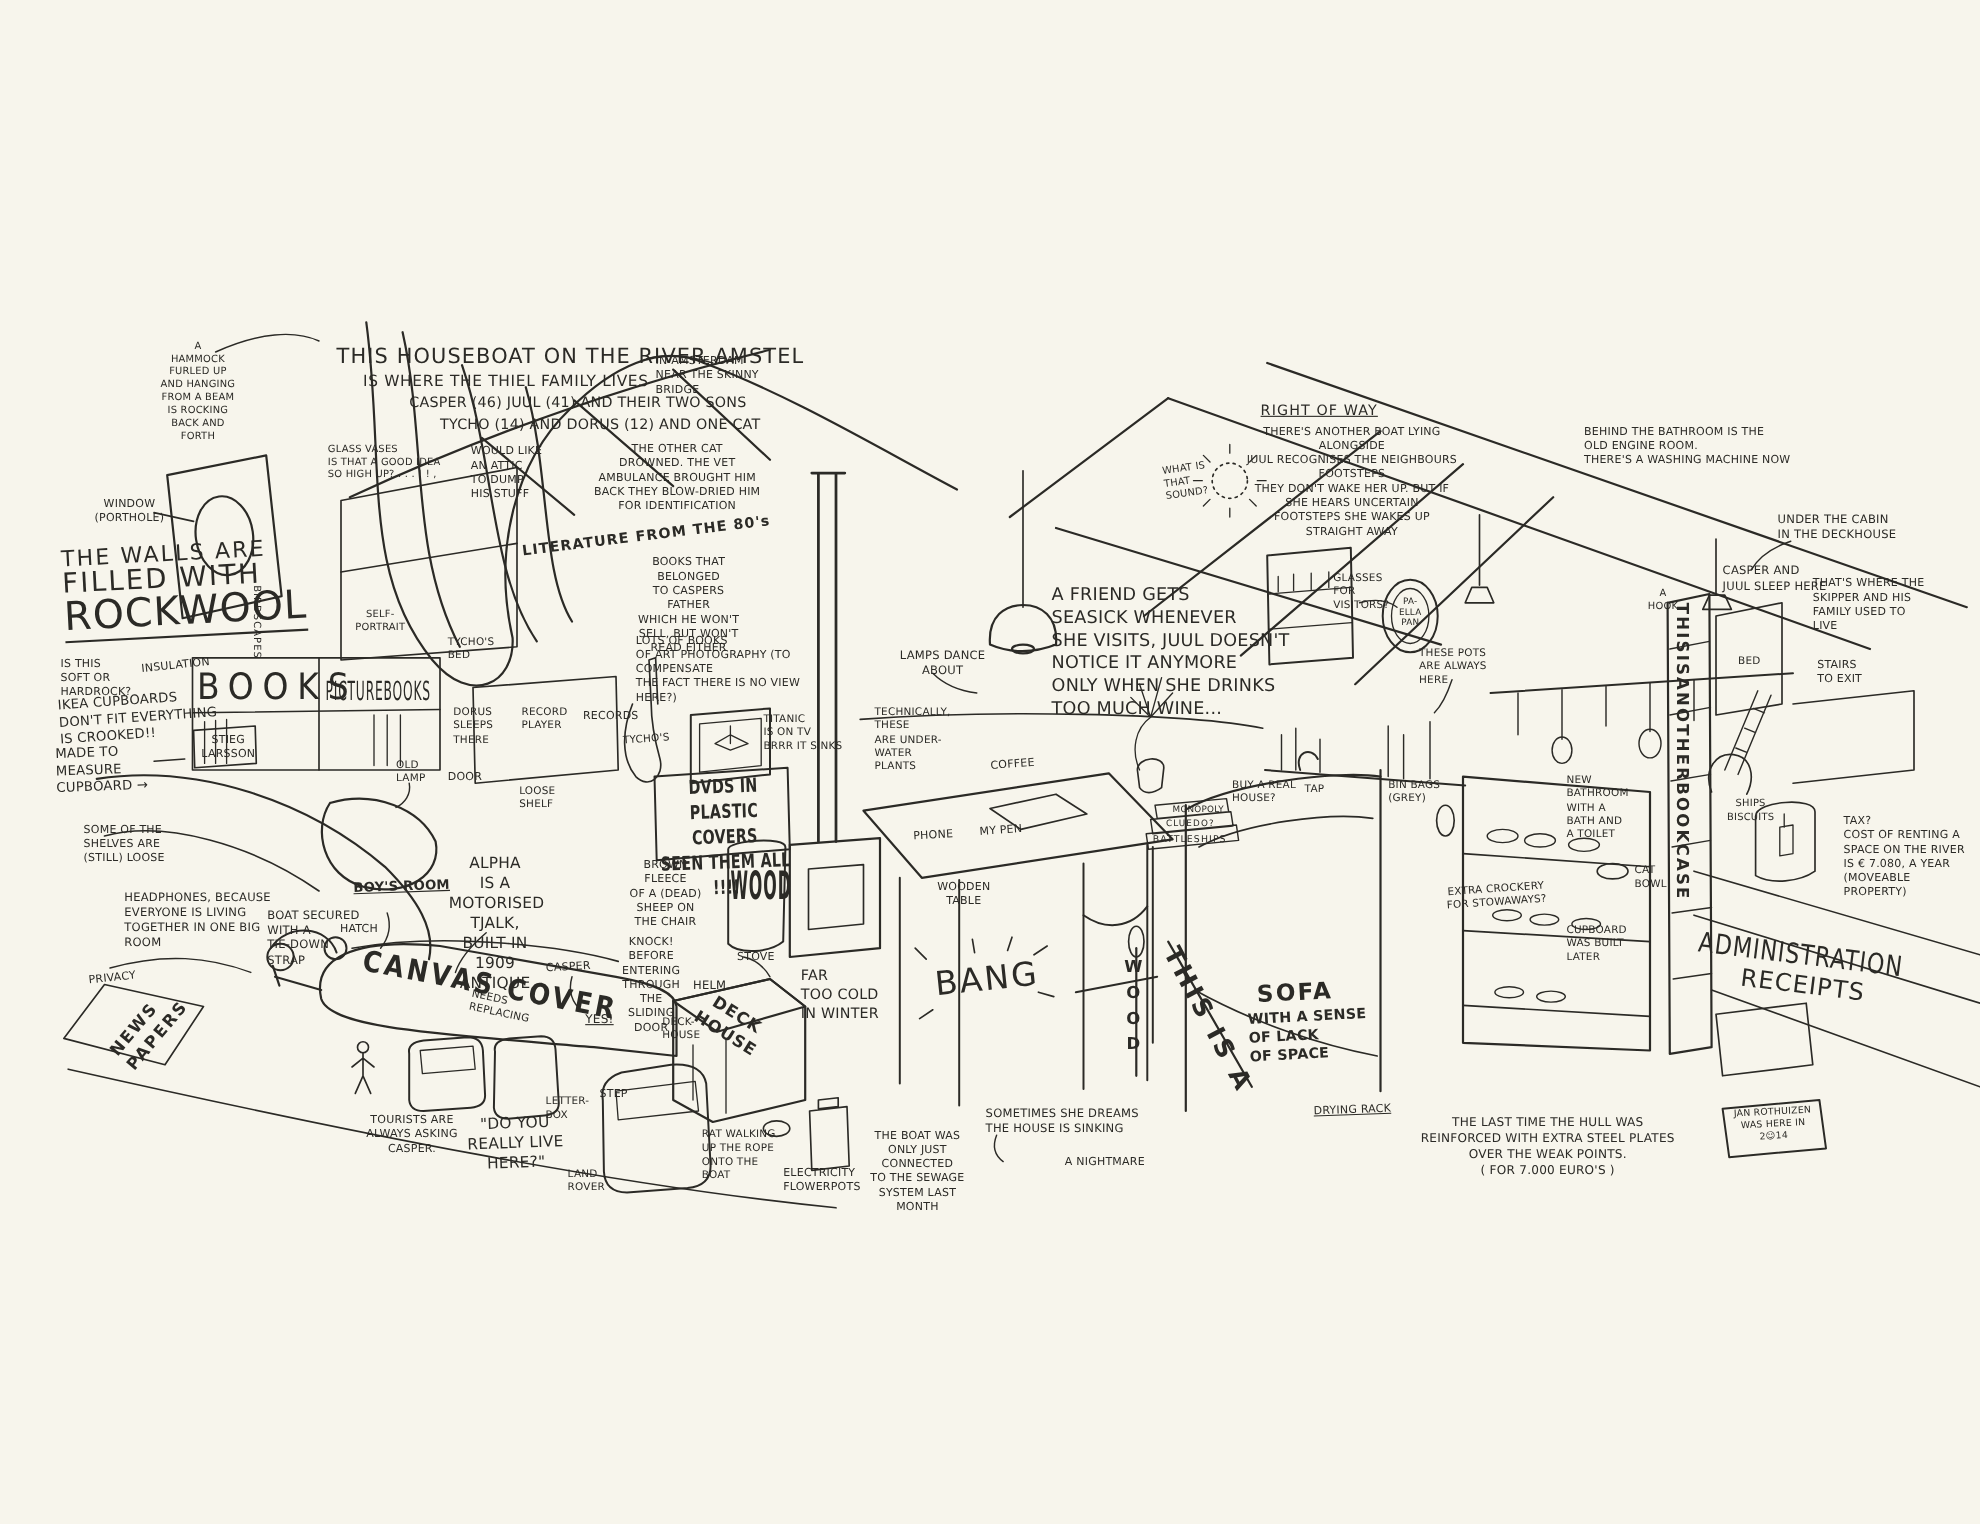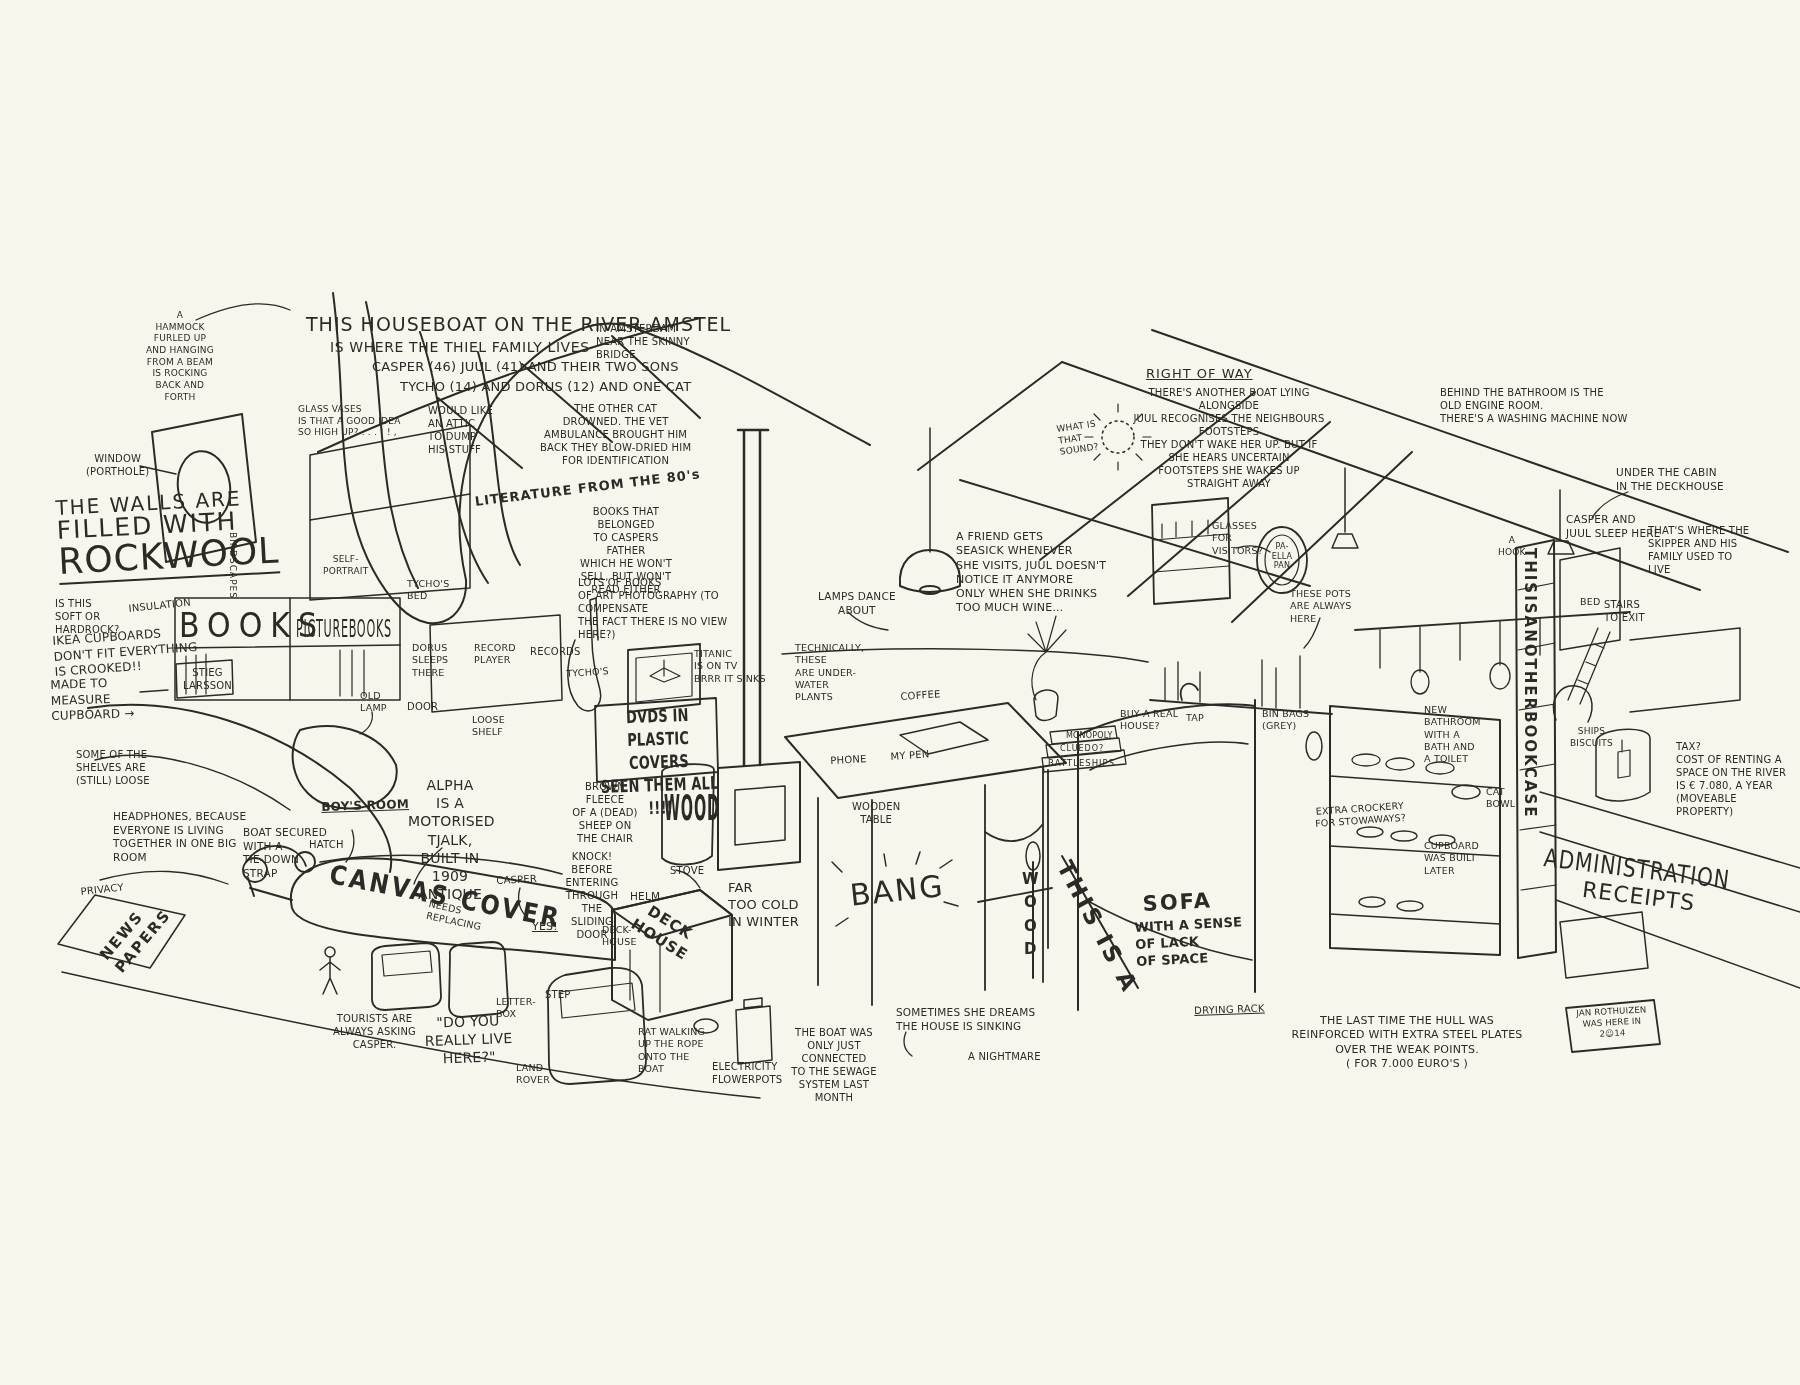--- a/index.html
+++ b/index.html
@@ -346,21 +346,21 @@
   <div class="n" style="left:179px;top:604px;font-size:30px;letter-spacing:8px;transform:scale(1,1.1)">BOOKS</div>
   <div class="n" style="left:296px;top:614px;font-size:16px;letter-spacing:1px;transform:scale(.7,1.5)">PICTUREBOOKS</div>
   <div class="n c" style="left:183px;top:666px">STIEG
 LARSSON</div>
   <div class="n vert" style="left:226px;top:532px;font-size:9px;letter-spacing:1px">BIRDSCAPES</div>
   <div class="n c" style="left:323px;top:554px;font-size:9px">SELF-
 PORTRAIT</div>
 
   <div class="n c" style="left:818px;top:590px;font-size:10.5px">LAMPS DANCE
 ABOUT</div>
-  <div class="n" style="left:956px;top:530px;font-size:11px">A FRIEND GETS
+  <div class="n" style="left:956px;top:530px;font-size:16px">A FRIEND GETS
 SEASICK WHENEVER
 SHE VISITS, JUUL DOESN'T
 NOTICE IT ANYMORE
 ONLY WHEN SHE DRINKS
 TOO MUCH WINE...</div>
   <div class="n" style="left:795px;top:642px;font-size:9.5px">TECHNICALLY,
 THESE
 ARE UNDER-
 WATER
 PLANTS</div>
@@ -416,21 +416,21 @@
   <div class="n" style="left:1566px;top:513px;font-size:10.5px">CASPER AND
 JUUL SLEEP HERE</div>
   <div class="n" style="left:1648px;top:524px">THAT'S WHERE THE
 SKIPPER AND HIS
 FAMILY USED TO
 LIVE</div>
   <div class="n c" style="left:1498px;top:535px;font-size:9px">A
 HOOK</div>
   <div class="n vert b" style="left:1519px;top:548px;font-size:15px;letter-spacing:2px;height:404px">THISISANOTHERBOOKCASE</div>
   <div class="n" style="left:1580px;top:596px;font-size:9.5px">BED</div>
-  <div class="n" style="left:1604px;top:598px">STAIRS
+  <div class="n" style="left:1652px;top:598px">STAIRS
 TO EXIT</div>
   <div class="n c" style="left:1570px;top:726px;font-size:9px">SHIPS
 BISCUITS</div>
   <div class="n" style="left:1676px;top:740px">TAX?
 COST OF RENTING A
 SPACE ON THE RIVER
 IS € 7.080, A YEAR
 (MOVEABLE
 PROPERTY)</div>
 

